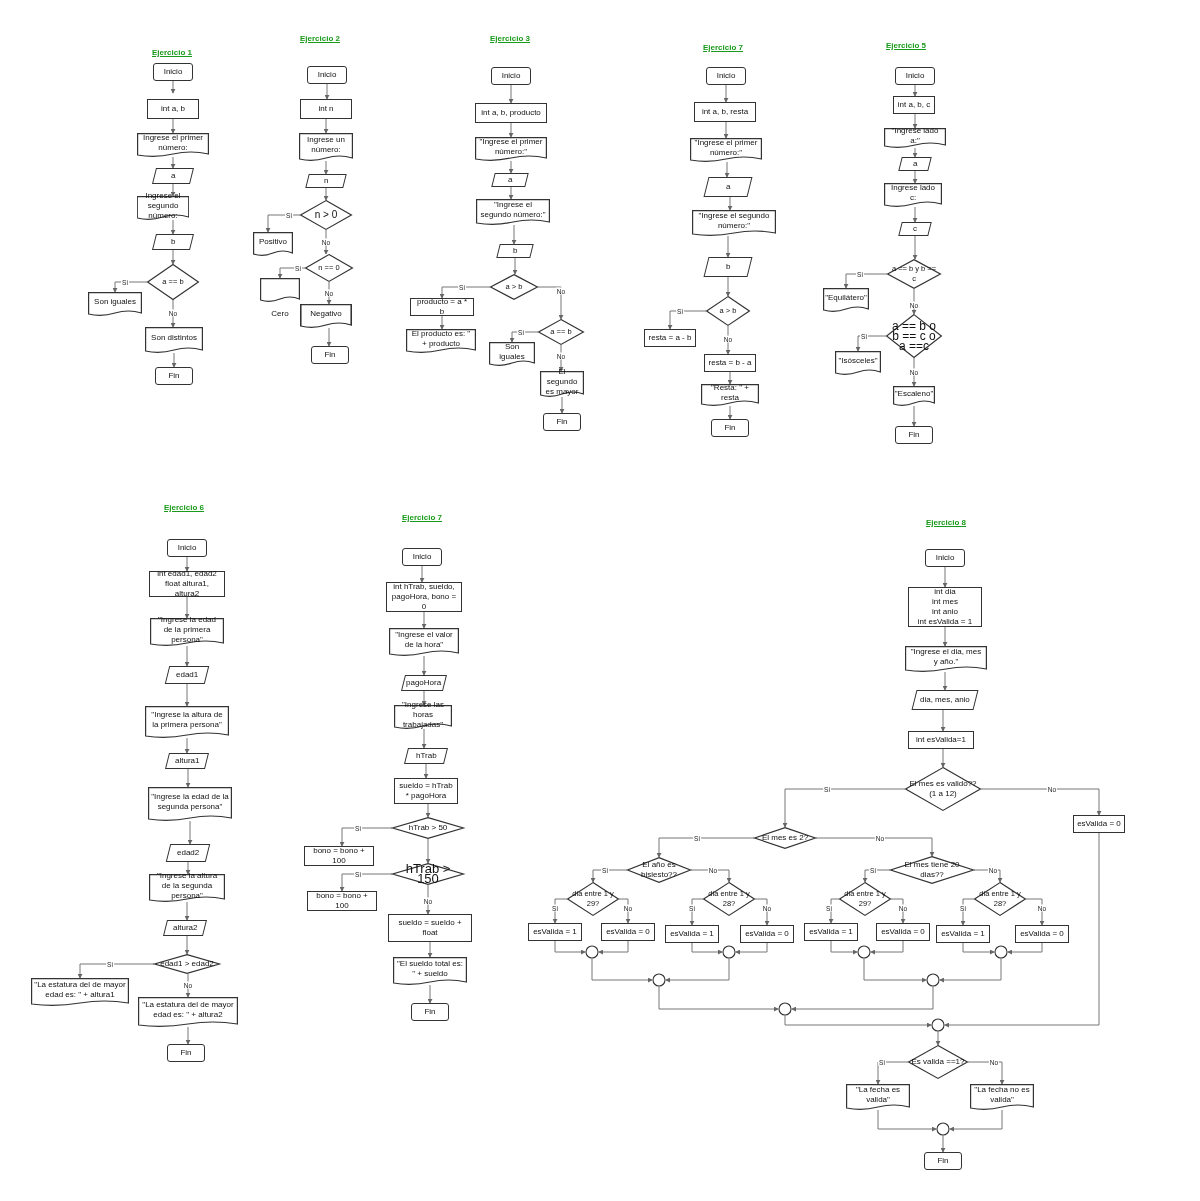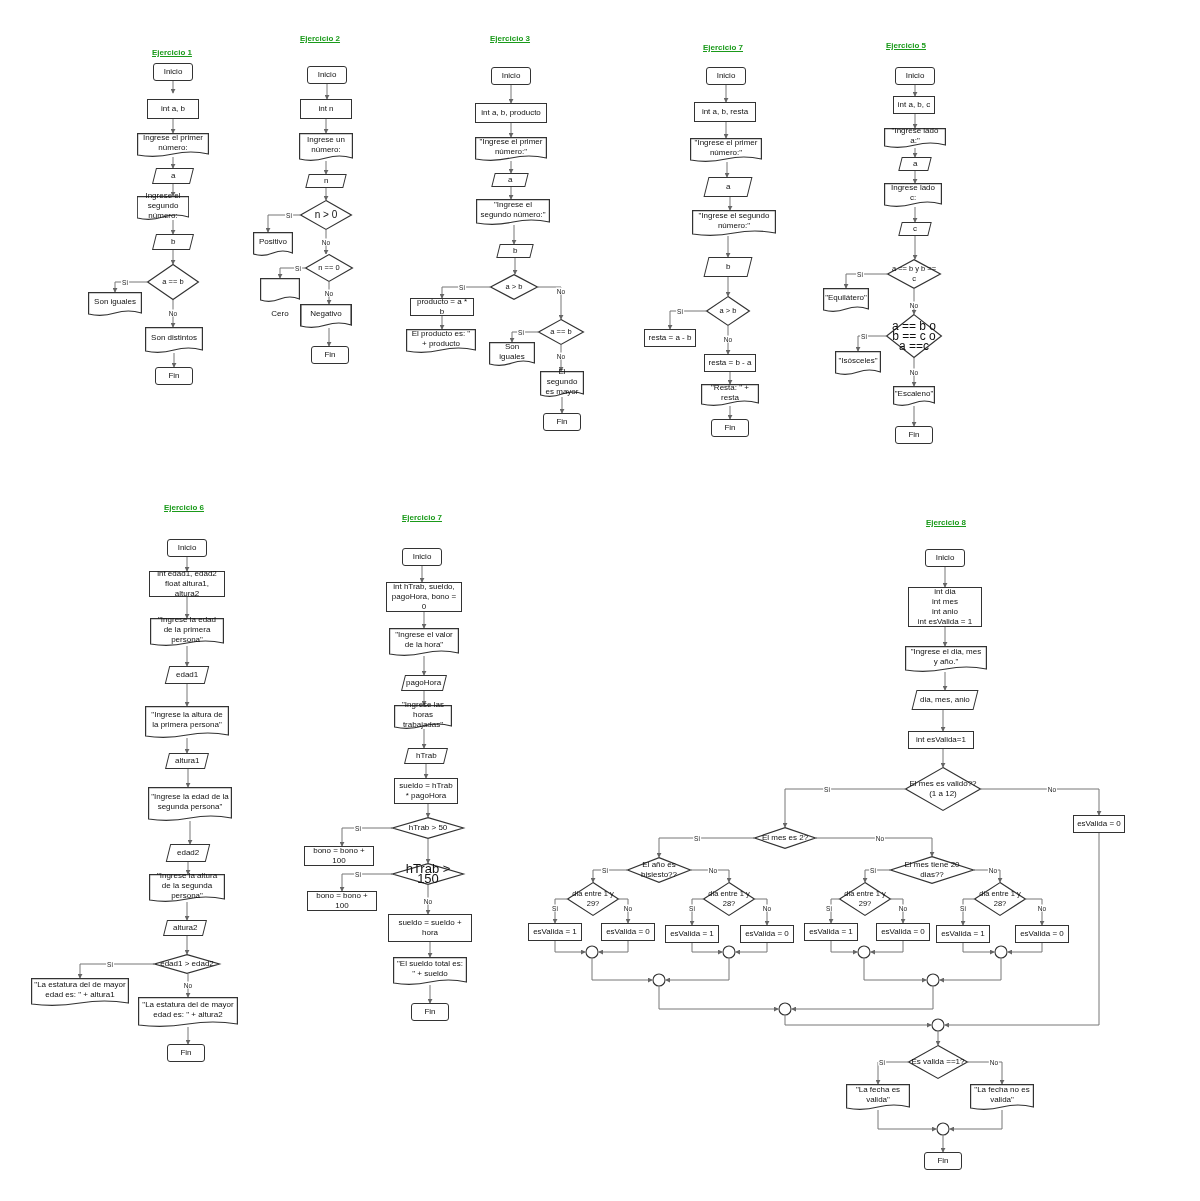--- a/index.html
+++ b/index.html
@@ -529,21 +529,21 @@
     <div class="node dia" style="left: 392px; top: 863px; width: 72px; height: 22px;">
       <svg class="shape" viewBox="0 0 72 22" preserveAspectRatio="none">
         <path d="M36 0.6 L71.4 11 L36 21.4 L0.6 11 Z" fill="#fff" stroke="#333" stroke-width="1.2"></path>
       </svg>
       <span style="white-space: pre-line; font-size: 13px;">hTrab &gt; 150</span>
     </div>
     <div class="node proc" style="left: 307px; top: 891px; width: 70px; height: 20px;">
       <span style="white-space: pre-line;">bono = bono + 100</span>
     </div>
     <div class="node proc" style="left: 388px; top: 914px; width: 84px; height: 28px;">
-      <span style="white-space: pre-line;">sueldo = sueldo + hora</span>
+      <span style="white-space: pre-line;">sueldo = sueldo + float</span>
     </div>
     <div class="node doc" style="left: 393px; top: 957px; width: 74px; height: 28px;">
       <svg class="shape" viewBox="0 0 74 28" preserveAspectRatio="none">
         <path d="M0.6 0.6 H73.4 V25 Q55.5 21 37 25 T0.6 26 Z" fill="#fff" stroke="#333" stroke-width="1.2"></path>
       </svg>
       <span style="white-space: pre-line;">"El sueldo total es: " + sueldo</span>
     </div>
     <div class="node term" style="left: 411px; top: 1003px; width: 38px; height: 18px;">
       <span style="white-space: pre-line;">Fin</span>
     </div>

